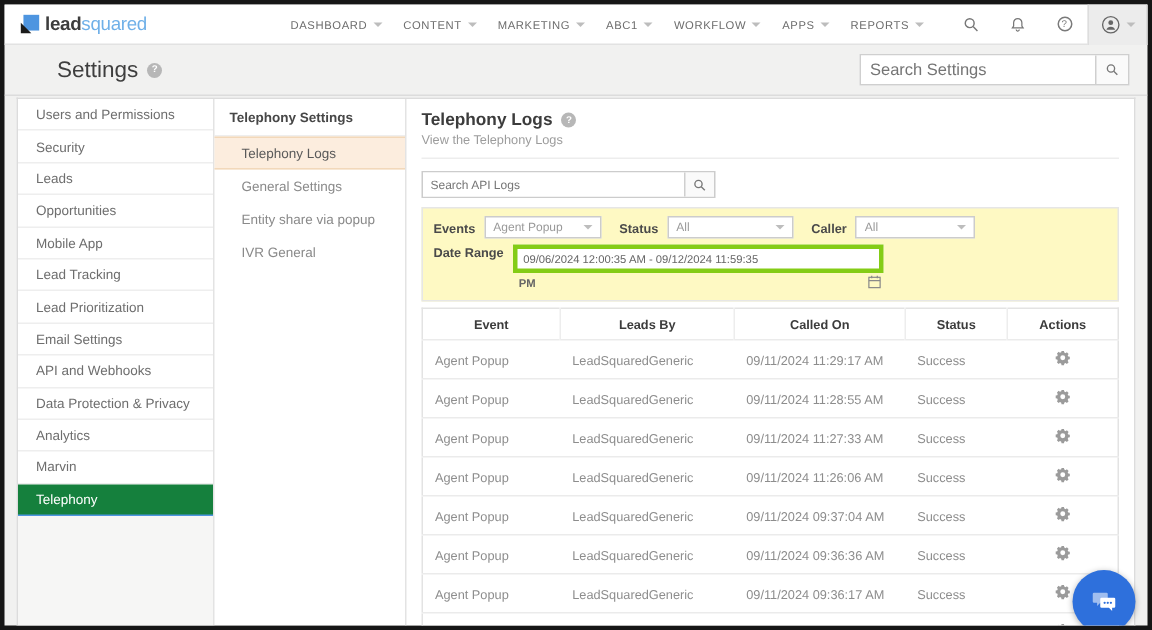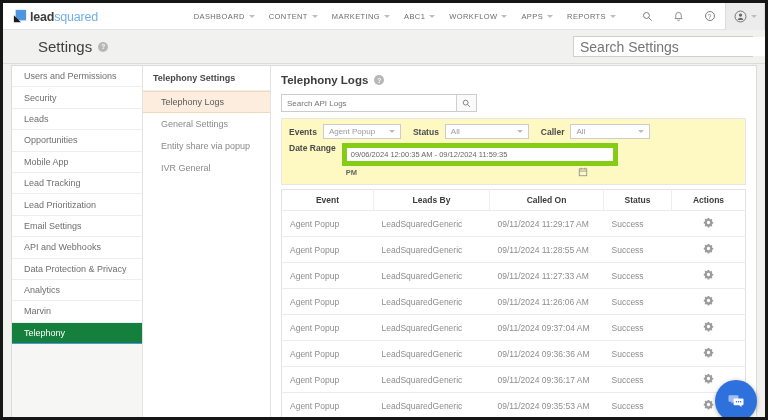--- a/index.html
+++ b/index.html
@@ -23,21 +23,21 @@
   .nav-icons { display:flex; align-items:stretch; margin-left:16px; height:27px; }
   .icon-btn { width:31px; display:flex; align-items:center; justify-content:center; cursor:pointer; }
   .user-btn { background:#ececec; border-left:1px solid #ddd; border-right:1px solid #ddd; width:40px; gap:4px; }
   .help-circle { width:10px; height:10px; border:1px solid #7a7a7a; border-radius:50%; font-size:6.5px; color:#7a7a7a; display:flex; align-items:center; justify-content:center; }
   
   .pagehead { position:relative; height:34px; border-bottom:1px solid #dcdcdc; }
   .pagehead-title { position:absolute; left:14px; top:8px; display:flex; align-items:center; gap:6px;margin-left:21px; }
   .pagehead-title h1 { font-size:15px; font-weight:normal; color:#3e3e3e; }
   .info-circle { width:10px; height:10px; background:#b7b7b7; border-radius:50%; color:#fff; font-size:6.5px; font-weight:bold; display:flex; align-items:center; justify-content:center; }
   .settings-search { position:absolute; right:12px; top:6px; width:180px; height:21px; background:#fff; border:1px solid #cfcfcf; display:flex; }
-  .settings-search input { flex:1; border:none; outline:none; font-size:14px; color:#777; padding:0 6px; font-family:"Liberation Sans", sans-serif; }
+  .settings-search input { flex:1; border:none; outline:none; font-size:11px; color:#777; padding:0 6px; font-family:"Liberation Sans", sans-serif; }
   .search-btn { width:22px; border-left:1px solid #cfcfcf; background:#fafafa; display:flex; align-items:center; justify-content:center; cursor:pointer; }
   
   .content { position:absolute; top:62px; left:8px; right:8px; bottom:0; background:#fff; border:1px solid #dcdcdc; border-bottom:none; display:flex; }
   
   .col1 { width:131px; border-right:1px solid #e3e3e3; display:flex; flex-direction:column; }
   .col1 ul { list-style:none; }
   .col1 li { height:21.4px; display:flex; align-items:center; padding-left:12px; font-size:9px; color:#6e6e6e; border-bottom:1px solid #eeeeee; cursor:pointer; }
   .col1 li.selected { background:#15803d; color:#fff; border-bottom-color:#4e95e0; }
   .col1-rest { flex:1; background:#f6f6f5; }
   
@@ -54,21 +54,21 @@
   .api-search { width:196px; height:18px; border:1px solid #ccc; background:#fff; display:flex; margin:8px 0 6px; }
   .api-search input { flex:1; border:none; outline:none; font-size:8px; color:#999; padding:0 5px; font-family:"Liberation Sans", sans-serif; }
   .api-search .search-btn { width:20px; }
   
   .filterbar { background:#fef9c3; border:1px solid #e6e6e6; padding:5px 7px 6px; margin-bottom:4px; }
   .frow { display:flex; align-items:center; }
   .flabel { font-size:8.5px; font-weight:bold; color:#4a4a4a; margin-right:6px; white-space:nowrap; }
   .fselect { height:15px; border:1px solid #ccc; background:#fff; display:flex; align-items:center; justify-content:space-between; padding:0 5px; font-size:8px; color:#999; margin-right:12px; cursor:pointer; }
   .w-events { width:78px; } .w-status { width:84px; } .w-caller { width:80px; margin-right:0; }
   .frow2 { margin-top:4px; align-items:flex-start; }
-  .daterange-box { width:276px; border:5px solid #84cc16; background:#fff; font-size:7.5px; color:#666; padding:2px 4px; white-space:nowrap; cursor:pointer; }
+  .daterange-box { width:247px; border:3px solid #84cc16; background:#fff; font-size:7.5px; color:#666; padding:2px 4px; white-space:nowrap; cursor:pointer; }
   .daterange-sub { width:250px; display:flex; justify-content:space-between; align-items:center; font-size:7.5px; color:#666; padding:1px 4px;font-weight:bold; }
   
   table.logtable { width:100%; border-collapse:collapse; table-layout:fixed; border:1px solid #e3e3e3; background:#fff; }
   .logtable th { font-size:8.5px; font-weight:bold; color:#3c3c3c; text-align:center; padding:5px 8px; border-left:1px solid #ededed; }
   .logtable th:first-child { border-left:none; }
   .logtable td { font-size:8.5px; color:#8d8d8d; padding:6px 8px; border-top:1px solid #ebebeb; overflow:hidden; white-space:nowrap; }
   .logtable .c-actions { text-align:center; }
   .gear { display:inline-flex; cursor:pointer; }
   
   .chat-fab { position:absolute; right:8px; bottom:-5px; width:42px; height:42px; border-radius:50%; background:#2e70dc; display:flex; align-items:center; justify-content:center; box-shadow:0 1px 4px rgba(0,0,0,0.3); cursor:pointer; }
@@ -247,20 +247,21 @@
             <span>IVR General</span>
           </li>
         </ul>
     </div>
 
     <div class="col3">
       <div class="main-title-row">
         <h2>Telephony Logs</h2>
         <span class="info-circle">?</span>
       </div>
+      <div class="main-sub">View the Telephony Logs</div>
 
       <div class="api-search">
         <input placeholder="Search API Logs" style="">
         <div class="search-btn">
           <svg width="9" height="9" viewBox="0 0 16 16">
             <circle cx="6.5" cy="6.5" r="4.3" fill="none" stroke="#777" stroke-width="1.6"></circle>
             <line x1="9.8" y1="9.8" x2="14" y2="14" stroke="#777" stroke-width="1.6"></line>
           </svg>
         </div>
       </div>

